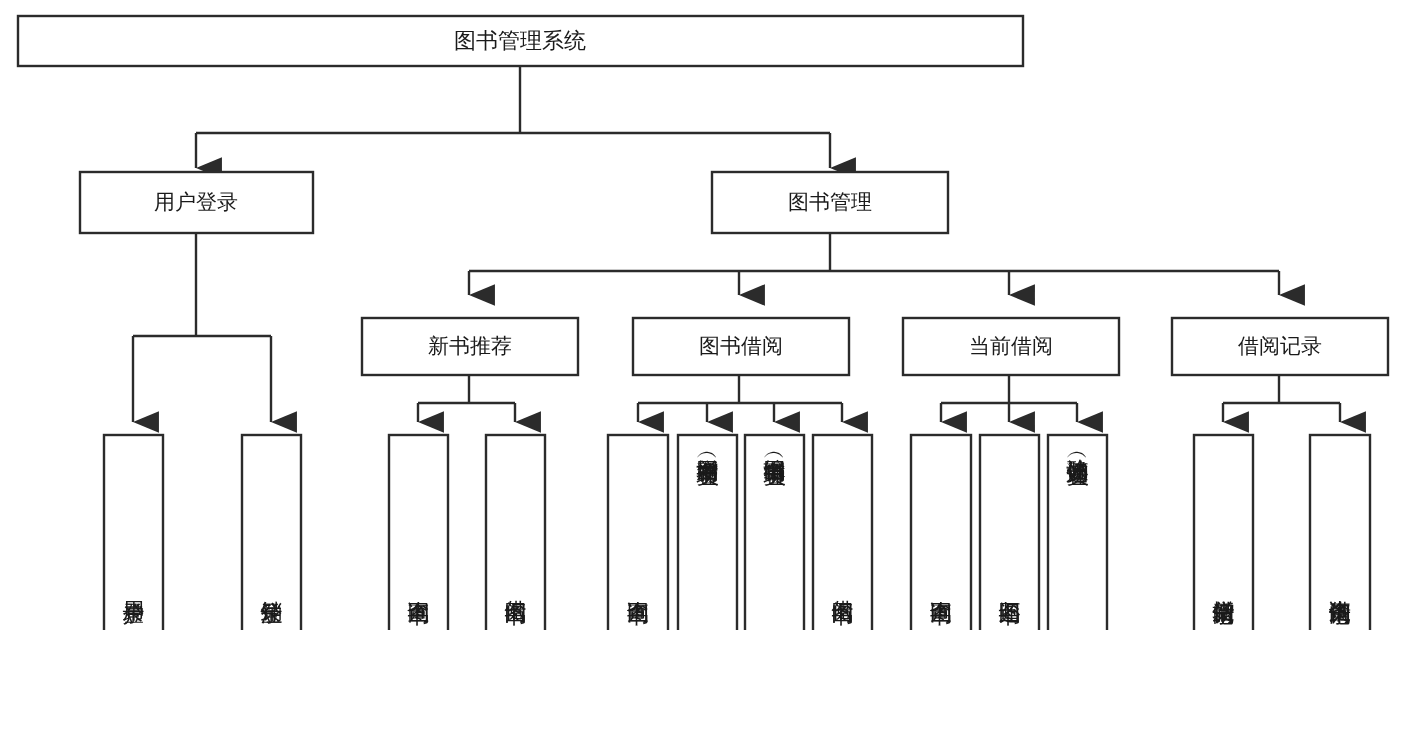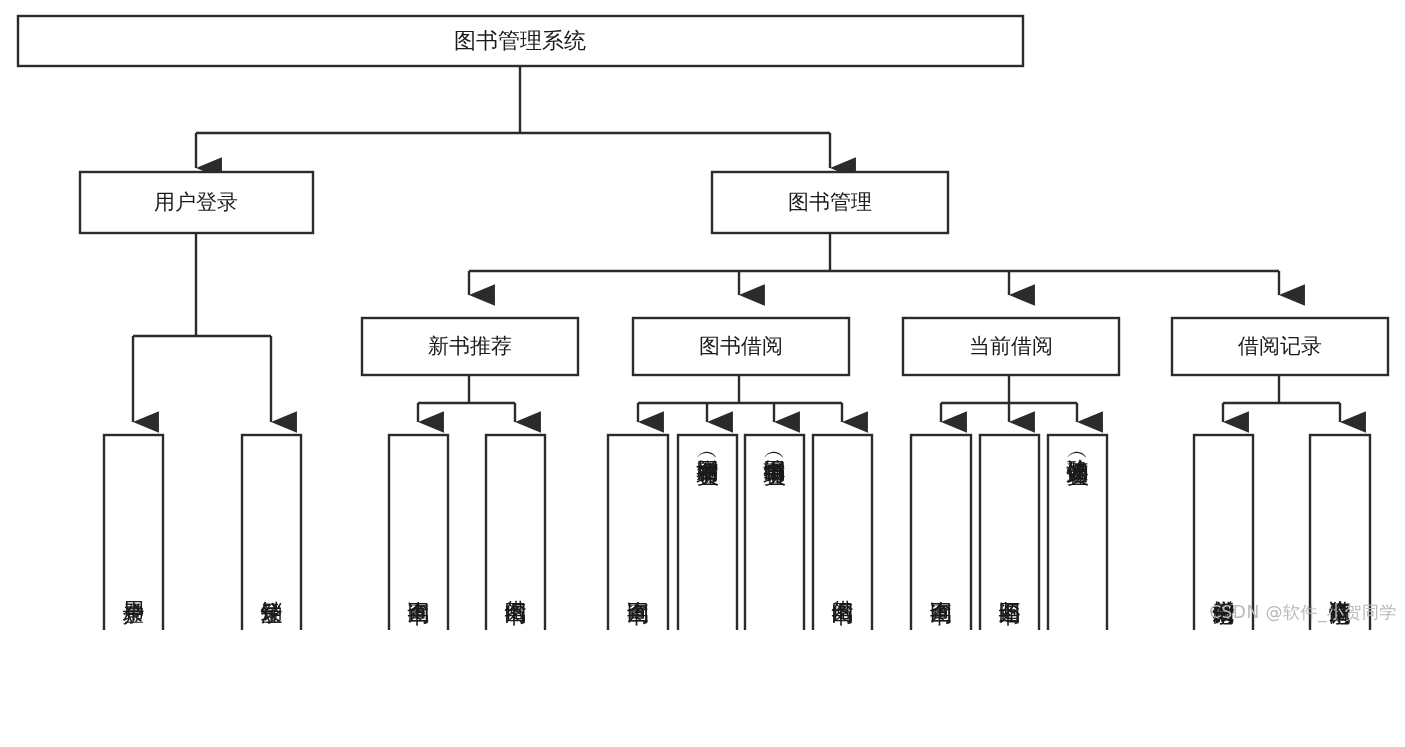--- a/index.html
+++ b/index.html
@@ -227,15 +227,14 @@
     <span style="writing-mode:vertical-rl;text-orientation:upright;font-size:22px;color:#1a1a1a;line-height:1.18;letter-spacing:1px;">确认归还（管理员）</span>
   </div>
 
   <div style="position:absolute;left:1194px;top:435px;width:59px;height:300px;display:flex;align-items:center;justify-content:center;">
     <span style="writing-mode:vertical-rl;text-orientation:upright;font-size:22px;color:#1a1a1a;line-height:1.18;letter-spacing:1px;">新增借阅记录</span>
   </div>
   <div style="position:absolute;left:1310px;top:435px;width:60px;height:300px;display:flex;align-items:center;justify-content:center;">
     <span style="writing-mode:vertical-rl;text-orientation:upright;font-size:22px;color:#1a1a1a;line-height:1.18;letter-spacing:1px;">查询借阅记录</span>
   </div>
 
-  <div class="watermark">CSDN @软件_小贺同学</div>
 
 </div>
 
 </body></html>

